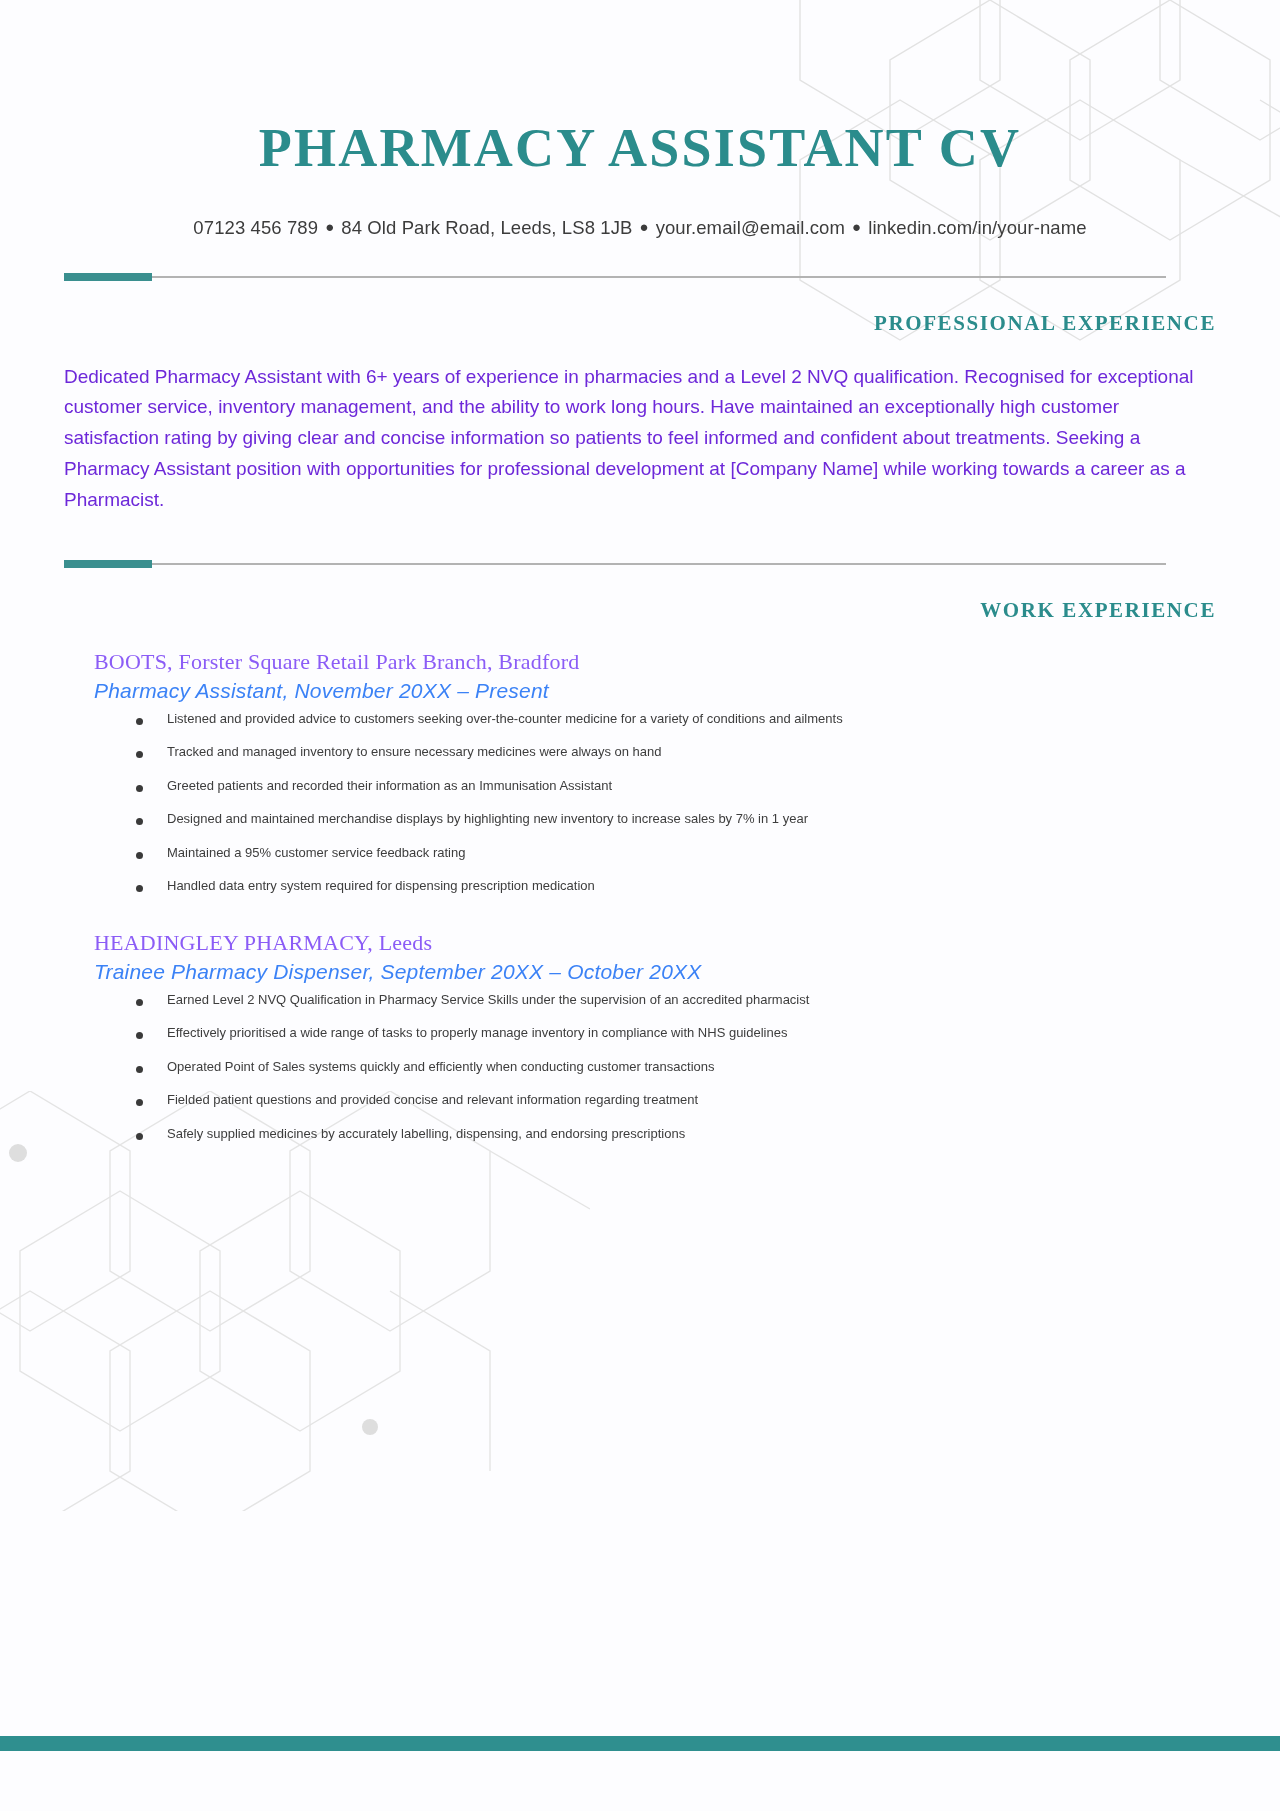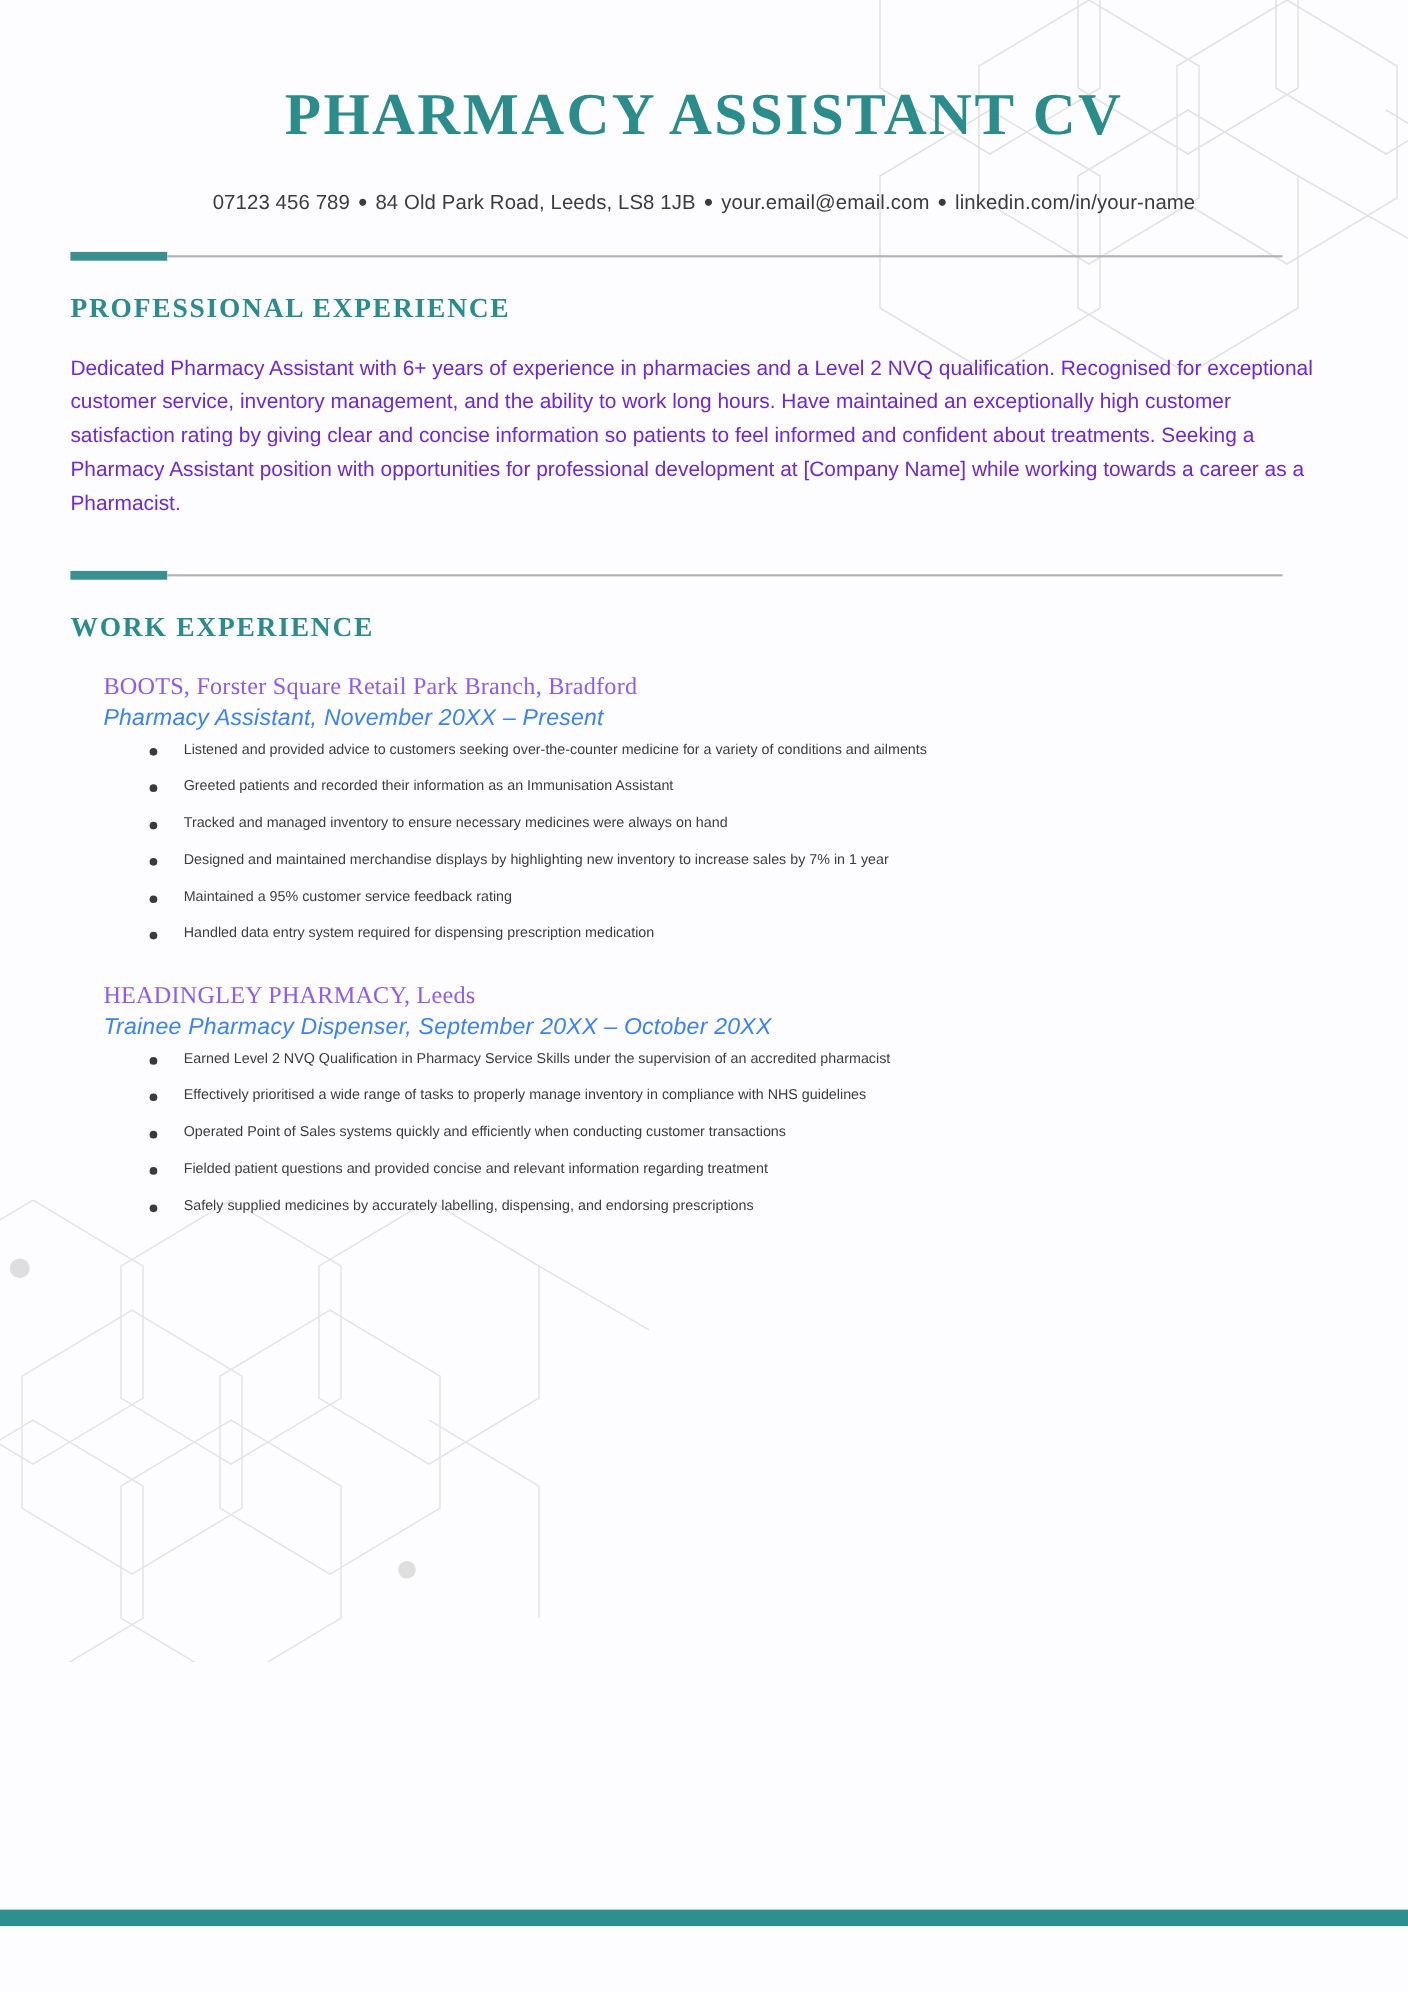--- a/index.html
+++ b/index.html
@@ -30,21 +30,21 @@
     position: relative;
     z-index: 2;
     padding: 0 64px;
     box-sizing: border-box;
     width: 1280px;
   }
 
   
   .cv-title {
     margin: 0;
-    padding-top: 76px;
+    padding-top: 120px;
     text-align: center;
     color: #2b8c8c;
     font-family: "Liberation Serif", serif;
     font-size: 54px;
     font-weight: 700;
     letter-spacing: 2.2px;
     line-height: 1.05;
   }
   .contact-line {
     margin-top: 40px;
@@ -83,24 +83,25 @@
     right: 50px;
     top: 3px;
     height: 2px;
     background: #b3b3b3;
   }
 
   
   .section-heading {
     color: #2b8c8c;
     font-family: "Liberation Serif", serif;
-    font-size: 25px;
+    font-size: 21px;
     font-weight: 700;
     letter-spacing: 1.6px;
     margin: 0 0 26px 0;
+    text-align: right;
   }
 
   
   .summary {
     color: #6d28d9;
     font-size: 19px;
     line-height: 1.62;
     margin: 0;
     padding-right: 10px;
   }
@@ -223,22 +224,22 @@
     </div>
     <h2 class="section-heading">WORK EXPERIENCE</h2>
 
     <div class="jobs">
 
       <div class="job">
         <div class="job-employer">BOOTS, Forster Square Retail Park Branch, Bradford</div>
         <div class="job-role">Pharmacy Assistant, November 20XX – Present</div>
         <ul class="bullets">
           <li><span class="bullet-dot"></span><span>Listened and provided advice to customers seeking over-the-counter medicine for a variety of conditions and ailments</span></li>
+          <li><span class="bullet-dot"></span><span>Tracked and managed inventory to ensure necessary medicines were always on hand</span></li>
           <li><span class="bullet-dot"></span><span>Greeted patients and recorded their information as an Immunisation Assistant</span></li>
-          <li><span class="bullet-dot"></span><span>Tracked and managed inventory to ensure necessary medicines were always on hand</span></li>
           <li><span class="bullet-dot"></span><span>Designed and maintained merchandise displays by highlighting new inventory to increase sales by 7% in 1 year</span></li>
           <li><span class="bullet-dot"></span><span>Maintained a 95% customer service feedback rating</span></li>
           <li><span class="bullet-dot"></span><span>Handled data entry system required for dispensing prescription medication</span></li>
         </ul>
       </div>
 
       <div class="job">
         <div class="job-employer">HEADINGLEY PHARMACY, Leeds</div>
         <div class="job-role">Trainee Pharmacy Dispenser, September 20XX – October 20XX</div>
         <ul class="bullets">

